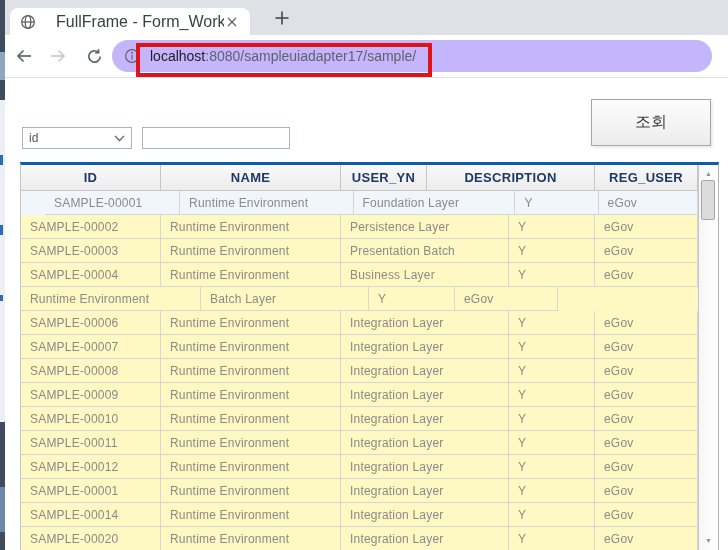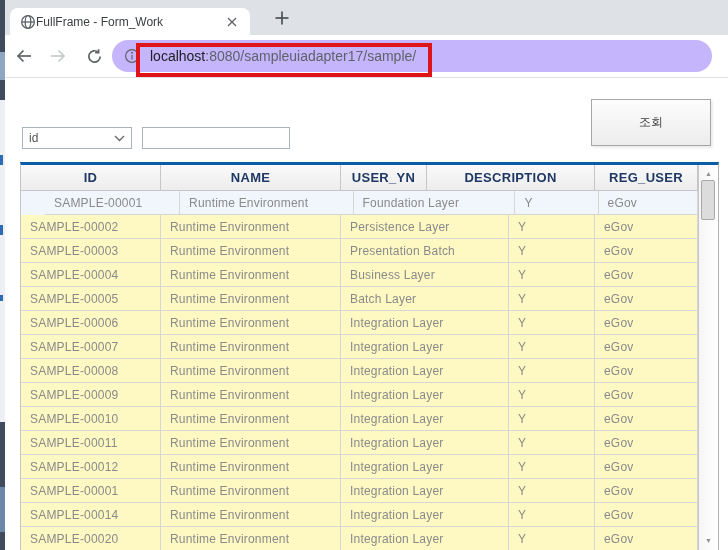--- a/index.html
+++ b/index.html
@@ -8,21 +8,21 @@
   #stage { position:relative; width:728px; height:550px; overflow:hidden; background:#fff; }
 
   
   .edge-strip { position:absolute; left:0; top:0; width:5px; height:550px; background:#eceff3; z-index:9; }
   .edge-seg { position:absolute; left:0; width:5px; }
 
   
   #tabbar { position:absolute; left:5px; top:0; width:723px; height:35px; background:#dee1e6; }
   .tab { position:absolute; left:5px; top:8px; width:240px; height:27px; background:#fff;
          border-radius:8px 8px 0 0; display:flex; align-items:center; padding:0 10px; }
-  .tab-title { flex:1; font-size:12px; color:#3c4043; margin-left:0; white-space:nowrap; overflow:hidden; }
+  .tab-title { flex:1; font-size:16px; color:#3c4043; margin-left:20px; white-space:nowrap; overflow:hidden; }
   .tab-close { width:16px; height:16px; display:flex; align-items:center; justify-content:center; }
   .newtab-btn { position:absolute; left:264px; top:5px; width:26px; height:26px;
                 display:flex; align-items:center; justify-content:center; border-radius:50%; }
 
   
   #urlbar { position:absolute; left:5px; top:35px; width:723px; height:43px; background:#fff;
             border-bottom:1px solid #dfe1e5; }
   .nav-ico { position:absolute; top:11px; width:20px; height:20px; display:flex; align-items:center; justify-content:center; }
   #back-ico { left:9px; } #fwd-ico { left:43px; } #reload-ico { left:79px; }
   .omnibox { position:absolute; left:107px; top:5px; width:600px; height:32px; background:#c4b5fd;
@@ -31,21 +31,21 @@
   .url-host { color:#202124; }
   .url-rest { color:#5f6368; }
   .red-annotation { position:absolute; left:131px; top:8px; width:296px; height:34px;
                     border:4px solid var(--accent-red,#de1418); z-index:20; pointer-events:none; }
 
   
   #page { position:absolute; left:5px; top:78px; width:723px; height:472px; background:#fff; }
 
   .search-btn { position:absolute; right:17px; top:21px; width:120px; height:47px;
                 border:1px solid #a6a6a6; background:linear-gradient(#fdfdfd,#ececec);
-                font-family:"Liberation Sans",sans-serif; font-size:12px; color:#3c3c3c;
+                font-family:"Liberation Sans",sans-serif; font-size:16px; color:#3c3c3c;
                 box-shadow:2px 2px 2px rgba(0,0,0,0.08); cursor:pointer; }
 
   .filter-select { position:absolute; left:17px; top:49px; width:110px; height:22px;
                    border:1px solid #a9b3ba; background:#fff; display:flex; align-items:center;
                    padding:0 6px; font-size:12px; color:#555; cursor:pointer; }
   .filter-select .sel-label { flex:1; }
   .search-input { position:absolute; left:137px; top:49px; width:148px; height:22px;
                   border:1px solid #a9b3ba; background:#fff; font-size:12px; color:#555; padding:0 5px; }
 
   
@@ -191,21 +191,20 @@
               <div class="gcell c4">eGov</div>
             </div>
             <div class="grow">
               <div class="gcell c0">SAMPLE-00004</div>
               <div class="gcell c1">Runtime Environment</div>
               <div class="gcell c2">Business Layer</div>
               <div class="gcell c3">Y</div>
               <div class="gcell c4">eGov</div>
             </div>
             <div class="grow">
-              <div class="gcell c0">SAMPLE-00005</div>
               <div class="gcell c1">Runtime Environment</div>
               <div class="gcell c2">Batch Layer</div>
               <div class="gcell c3">Y</div>
               <div class="gcell c4">eGov</div>
             </div>
             <div class="grow">
               <div class="gcell c0">SAMPLE-00006</div>
               <div class="gcell c1">Runtime Environment</div>
               <div class="gcell c2">Integration Layer</div>
               <div class="gcell c3">Y</div>

